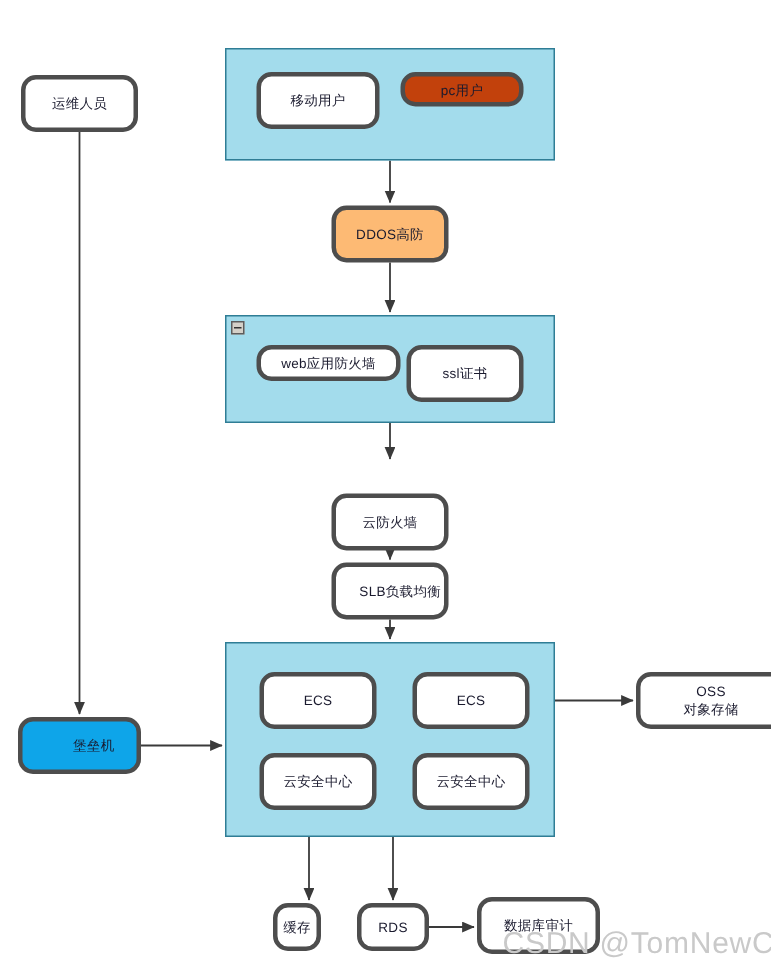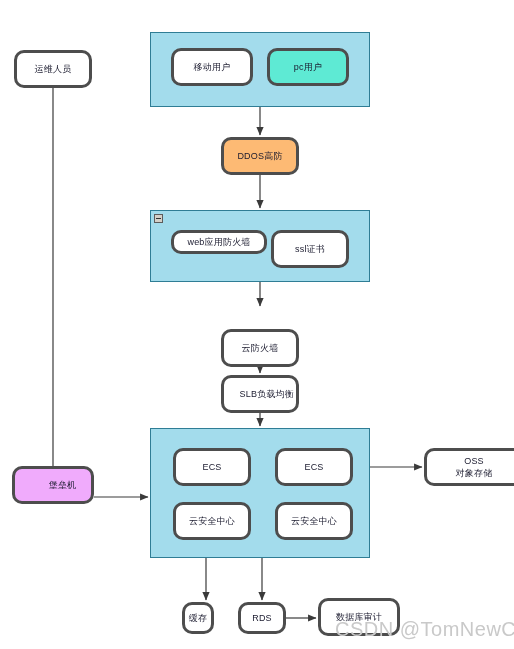--- a/index.html
+++ b/index.html
@@ -118,39 +118,39 @@
   </div>
 
   <div class="group-box" id="group-compute" style="left: 150px; top: 428px; width: 220px; height: 130px; background: rgb(163, 220, 236); border-color: rgb(47, 125, 149);"></div>
 
   <div class="node" id="node-ops-staff" style="left: 14px; top: 50px; width: 78px; height: 38px; background: rgb(255, 255, 255); border-color: rgb(77, 77, 77);">
     <span class="label">运维人员</span>
   </div>
   <div class="node" id="node-mobile-user" style="left: 171px; top: 48px; width: 82px; height: 38px; background: rgb(255, 255, 255); border-color: rgb(77, 77, 77);">
     <span class="label">移动用户</span>
   </div>
-  <div class="node" id="node-pc-user" style="left: 267px; top: 48px; width: 82px; height: 38px; background: #5eead4; border-color: rgb(77, 77, 77);">
+  <div class="node" id="node-pc-user" style="left: 267px; top: 48px; width: 82px; height: 23px; background: #c2410c; border-color: rgb(77, 77, 77);">
     <span class="label">pc用户</span>
   </div>
   <div class="node" id="node-ddos" style="left: 221px; top: 137px; width: 78px; height: 38px; background: #fdba74; border-color: rgb(77, 77, 77);">
     <span class="label">DDOS高防</span>
   </div>
   <div class="node" id="node-waf" style="left: 171px; top: 230px; width: 96px; height: 24px; background: rgb(255, 255, 255); border-color: rgb(77, 77, 77);">
     <span class="label">web应用防火墙</span>
   </div>
   <div class="node" id="node-ssl-cert" style="left: 271px; top: 230px; width: 78px; height: 38px; background: rgb(255, 255, 255); border-color: rgb(77, 77, 77);">
     <span class="label">ssl证书</span>
   </div>
   <div class="node" id="node-cloud-fw" style="left: 221px; top: 308px; width: 78px; height: 38px; background: rgb(255, 255, 255); border-color: rgb(77, 77, 77); margin-top: 21px;">
     <span class="label">云防火墙</span>
   </div>
   <div class="node" id="node-slb" style="left: 221px; top: 375px; width: 78px; height: 38px; background: rgb(255, 255, 255); border-color: rgb(77, 77, 77); justify-content: flex-end;">
     <span class="label">SLB负载均衡</span>
   </div>
-  <div class="node" id="node-bastion" style="left: 12px; top: 466px; width: 82px; height: 38px; background: #f0abfc; border-color: rgb(77, 77, 77); padding-left: 19px;">
+  <div class="node" id="node-bastion" style="left: 12px; top: 478px; width: 82px; height: 38px; background: #0ea5e9; border-color: rgb(77, 77, 77); padding-left: 19px;">
     <span class="label">堡垒机</span>
   </div>
   <div class="node" id="node-ecs-1" style="left: 173px; top: 448px; width: 78px; height: 38px; background: rgb(255, 255, 255); border-color: rgb(77, 77, 77);">
     <span class="label">ECS</span>
   </div>
   <div class="node" id="node-ecs-2" style="left: 275px; top: 448px; width: 78px; height: 38px; background: rgb(255, 255, 255); border-color: rgb(77, 77, 77);">
     <span class="label">ECS</span>
   </div>
   <div class="node" id="node-sec-center-1" style="left: 173px; top: 502px; width: 78px; height: 38px; background: rgb(255, 255, 255); border-color: rgb(77, 77, 77);">
     <span class="label">云安全中心</span>

